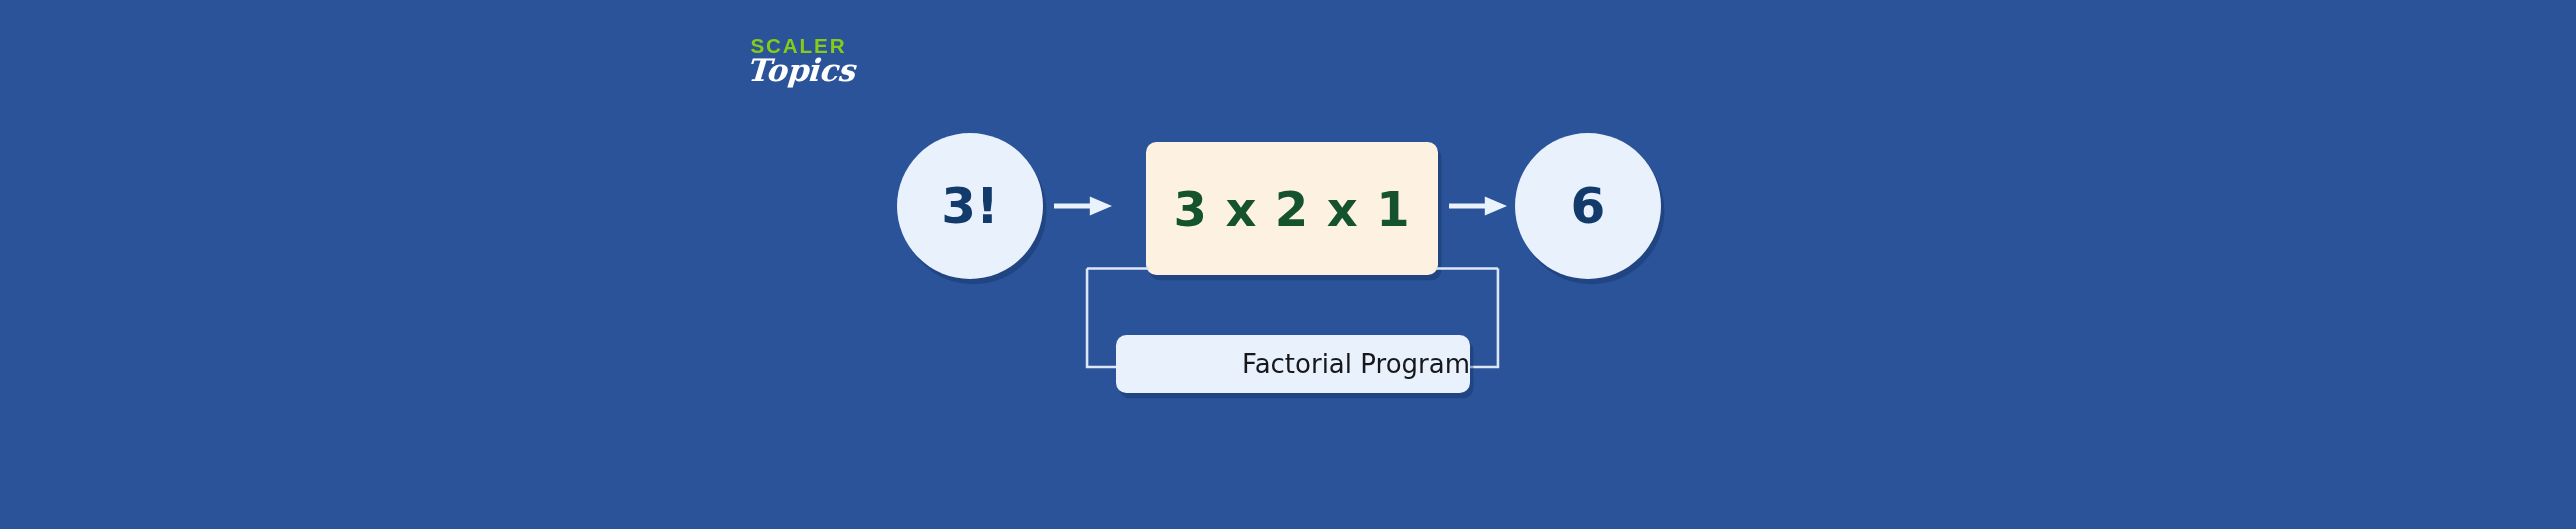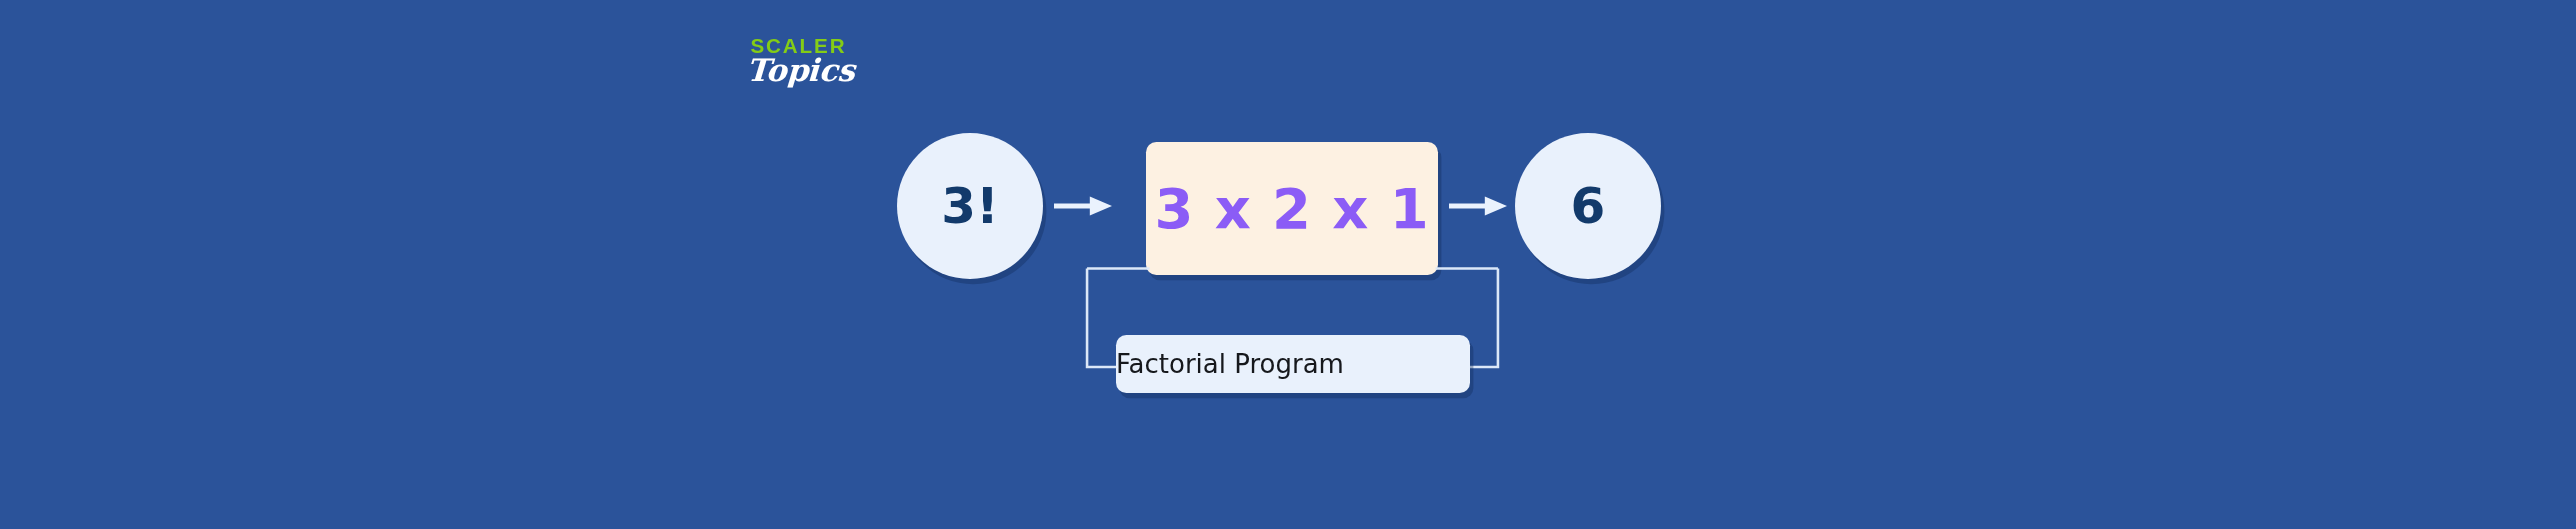--- a/index.html
+++ b/index.html
@@ -86,41 +86,41 @@
     width: 292px;
     height: 133px;
     background: #FDF1E2;
     border-radius: 10.3px;
     box-shadow: 3.4px 5.2px 0 rgba(14, 40, 86, 0.35);
     display: flex;
     align-items: center;
     justify-content: center;
   }
   .expr-box .expr-text {
-    color: #8b5cf6;
+    color: #14532d;
     font-family: "DejaVu Sans", sans-serif;
     font-weight: 700;
-    font-size: 56px;
+    font-size: 48px;
     line-height: 1;
     letter-spacing: 0.9px;
     white-space: nowrap;
   }
 
   .label-box {
     position: absolute;
     left: 1116px;
     top: 335px;
     width: 354px;
     height: 58px;
     background: #E9F1FC;
     border-radius: 10.3px;
     box-shadow: 3.4px 5.2px 0 rgba(14, 40, 86, 0.35);
     display: flex;
     align-items: center;
-    justify-content: flex-start;
+    justify-content: flex-end;
     z-index: 3;
   }
   .label-box .label-text {
     color: #16181C;
     font-family: "DejaVu Sans", sans-serif;
     font-weight: 500;
     font-size: 26px;
     line-height: 1;
     white-space: nowrap;
   }

